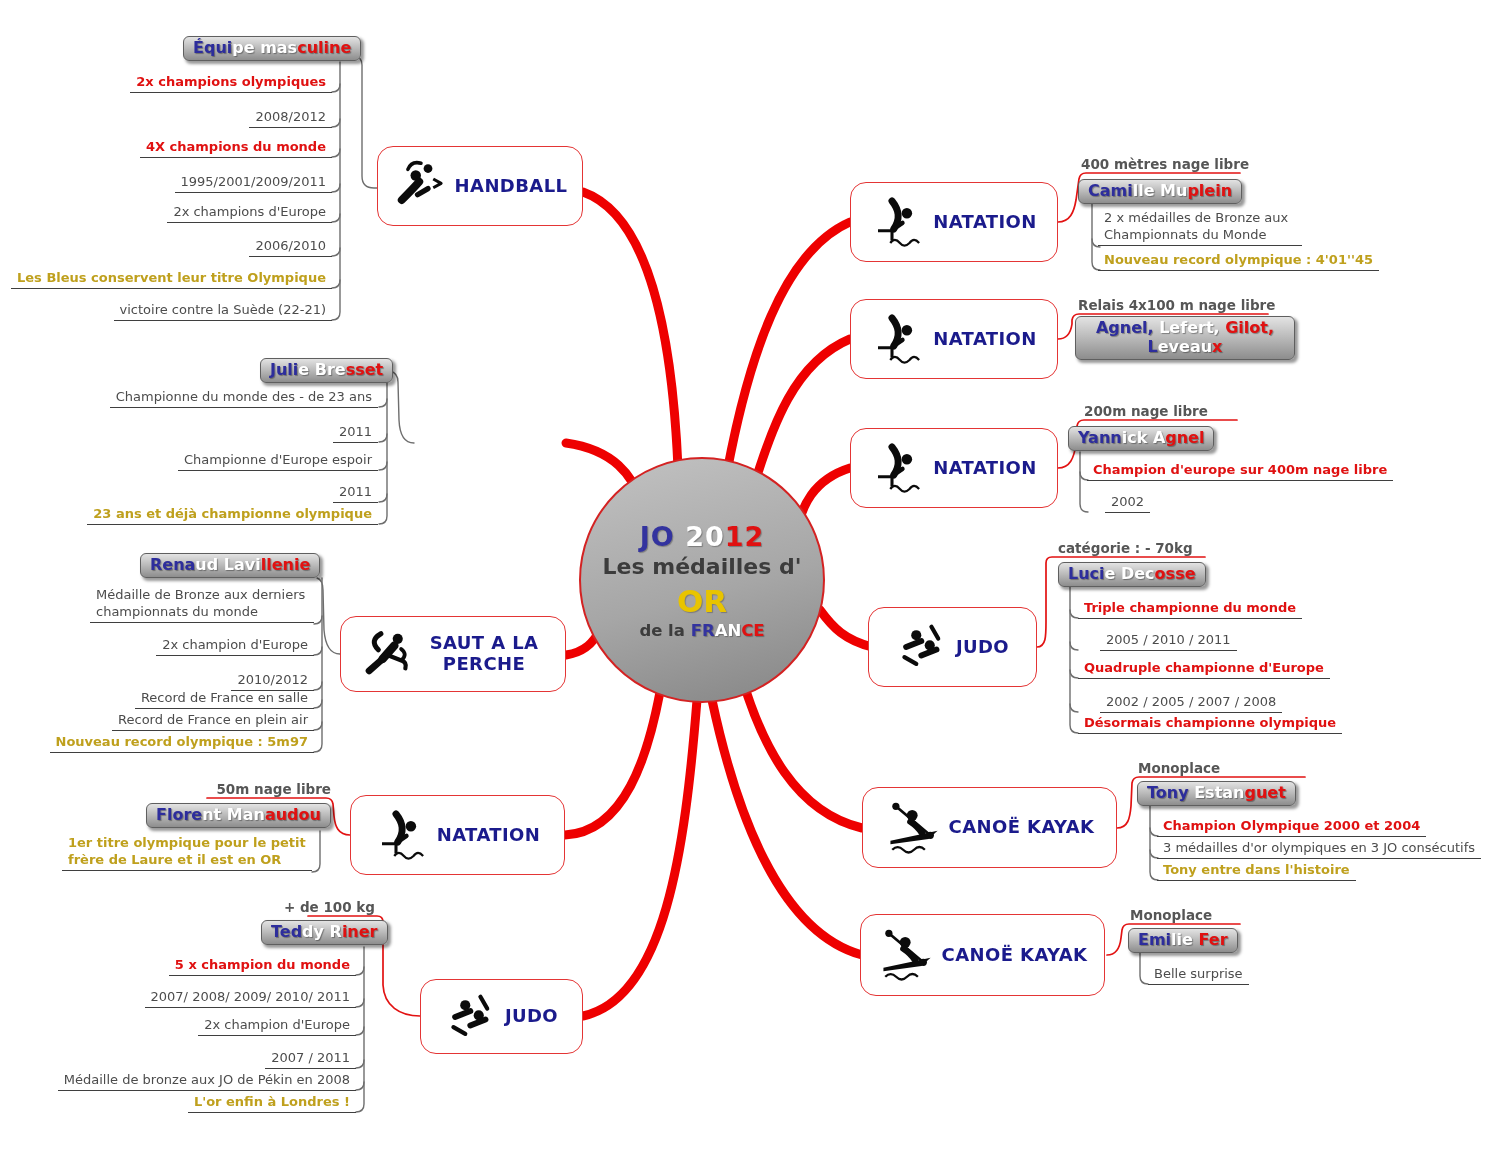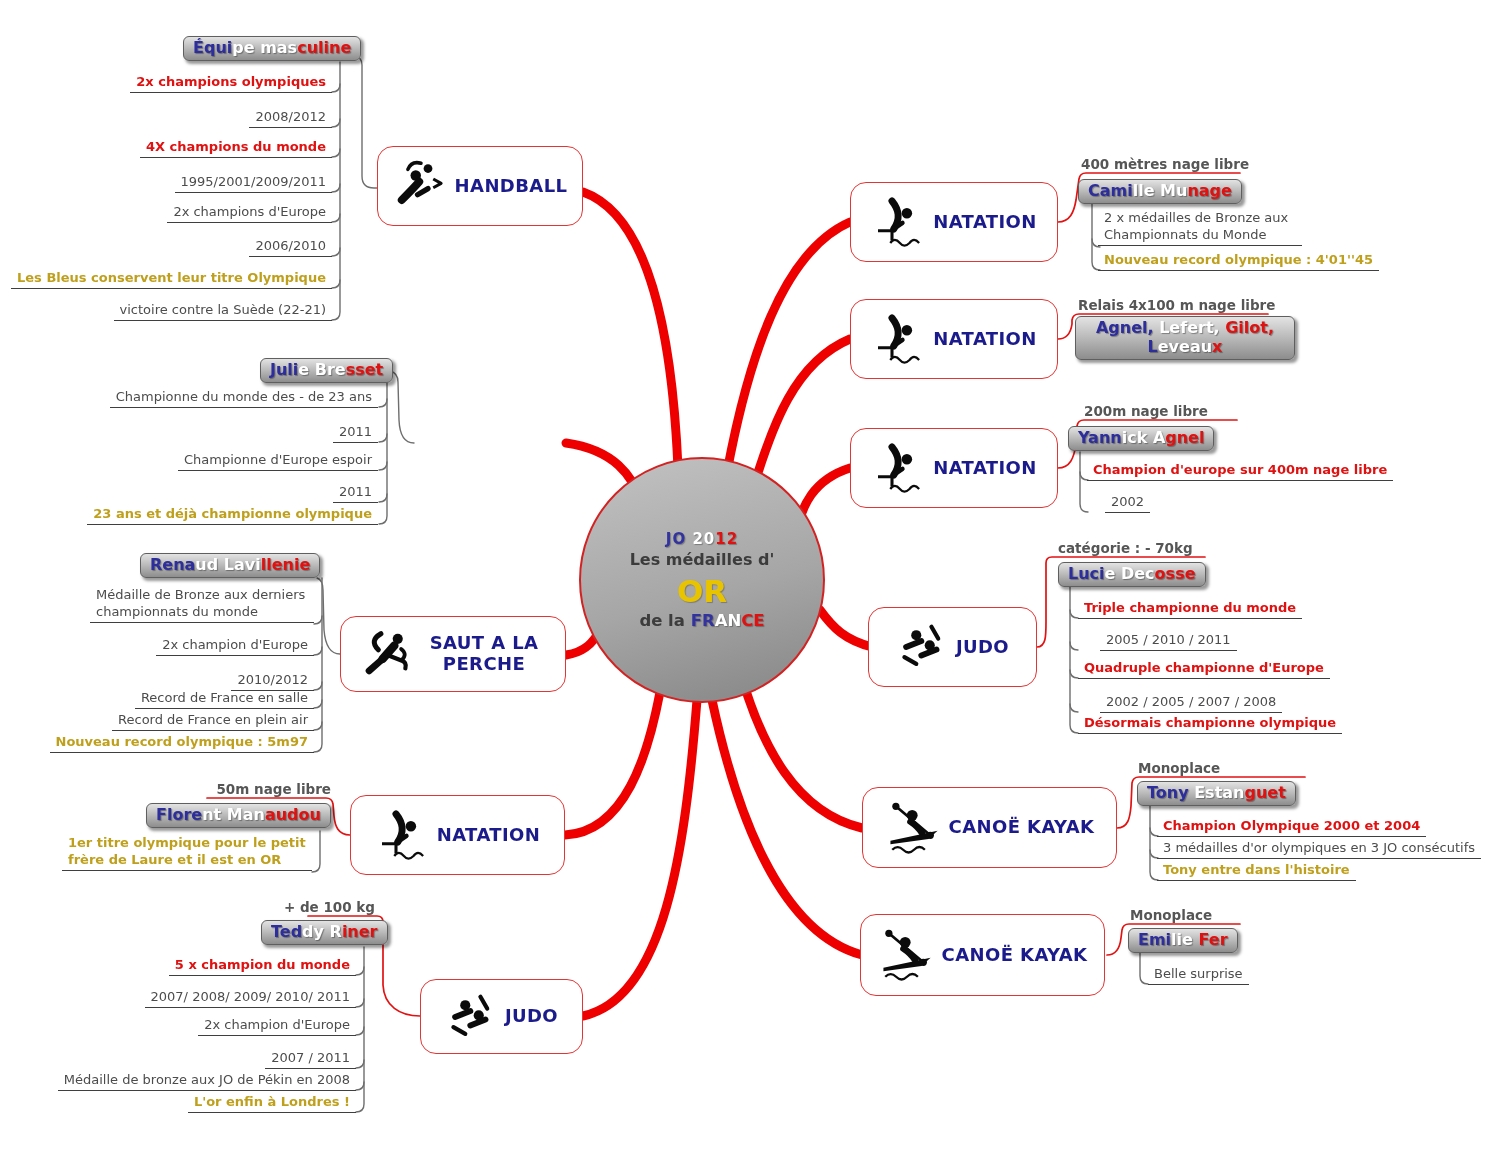--- a/index.html
+++ b/index.html
@@ -29,22 +29,22 @@
      border-bottom:1.4px solid #3f3f3f;padding:0 6px 2px 6px;}
   .d.red{color:#e01111;font-weight:bold;}
   .d.gold{color:#bfa01d;font-weight:bold;}
   .d.wrap{white-space:normal;text-align:left;}
 
   
   #center{position:absolute;z-index:3;left:579px;top:457px;width:242px;height:242px;border-radius:50%;
           background:linear-gradient(165deg,#c2c2c2 0%,#a6a6a6 55%,#858585 100%);
           border:2px solid #d42222;display:flex;flex-direction:column;align-items:center;justify-content:center;
           text-align:center;font-weight:bold;}
-  #center .l1{font-size:15px;letter-spacing:1px;}
-  #center .l2{font-size:16px;color:#3c3c3c;margin-top:2px;}
+  #center .l1{font-size:27px;letter-spacing:1px;}
+  #center .l2{font-size:22px;color:#3c3c3c;margin-top:2px;}
   #center .l3{font-size:31px;color:#e8c400;margin:4px 0 2px 0;text-shadow:1px 1px 1px rgba(0,0,0,.25);}
   #center .l4{font-size:16.5px;color:#3c3c3c;}
   #center .cb{color:#33339f}#center .cw{color:#ffffff}#center .cr{color:#e01111}
   #center .cb,#center .cw,#center .cr{text-shadow:1px 1px 1px rgba(0,0,0,.3);}
   .icsvg{display:block}
 </style>
 </head>
 <body>
 
 <div id="stage">
@@ -286,21 +286,21 @@
         </svg>
       </span>
   <span class="lbl">CANOË KAYAK</span>
 </div>
 
 <div class="gbox" style="left:183px;top:36px"><div><span class="b">Équi</span><span class="w">pe mas</span><span class="r">culine</span></div></div>
 <div class="gbox" style="left:260px;top:358px"><div><span class="b">Juli</span><span class="w">e Bre</span><span class="r">sset</span></div></div>
 <div class="gbox" style="left:140px;top:553px"><div><span class="b">Rena</span><span class="w">ud Lavi</span><span class="r">llenie</span></div></div>
 <div class="gbox" style="left:146px;top:803px"><div><span class="b">Flore</span><span class="w">nt Man</span><span class="r">audou</span></div></div>
 <div class="gbox" style="left:261px;top:920px"><div><span class="b">Ted</span><span class="w">dy R</span><span class="r">iner</span></div></div>
-<div class="gbox" style="left:1078px;top:179px"><div><span class="b">Cami</span><span class="w">lle Mu</span><span class="r">nage</span></div></div>
+<div class="gbox" style="left:1078px;top:179px"><div><span class="b">Cami</span><span class="w">lle Mu</span><span class="r">plein</span></div></div>
 <div class="gbox" style="left:1075px;top:316px;width:200px">
   <div style="text-align:center"><span class="b">Agnel,</span><span class="w"> Lefert,</span><span class="r"> Gilot,</span></div>
   <div style="text-align:center"><span class="b">L</span><span class="w">eveau</span><span class="r">x</span></div>
 </div>
 <div class="gbox" style="left:1068px;top:426px"><div><span class="b">Yann</span><span class="w">ick A</span><span class="r">gnel</span></div></div>
 <div class="gbox" style="left:1058px;top:562px"><div><span class="b">Luci</span><span class="w">e Dec</span><span class="r">osse</span></div></div>
 <div class="gbox" style="left:1137px;top:781px"><div><span class="b">Tony</span><span class="w"> Estan</span><span class="r">guet</span></div></div>
 <div class="gbox" style="left:1128px;top:928px"><div><span class="b">Emi</span><span class="w">lie</span><span class="r"> Fer</span></div></div>
 
 <div class="lab" style="right:1169px;top:781px">50m nage libre</div>

